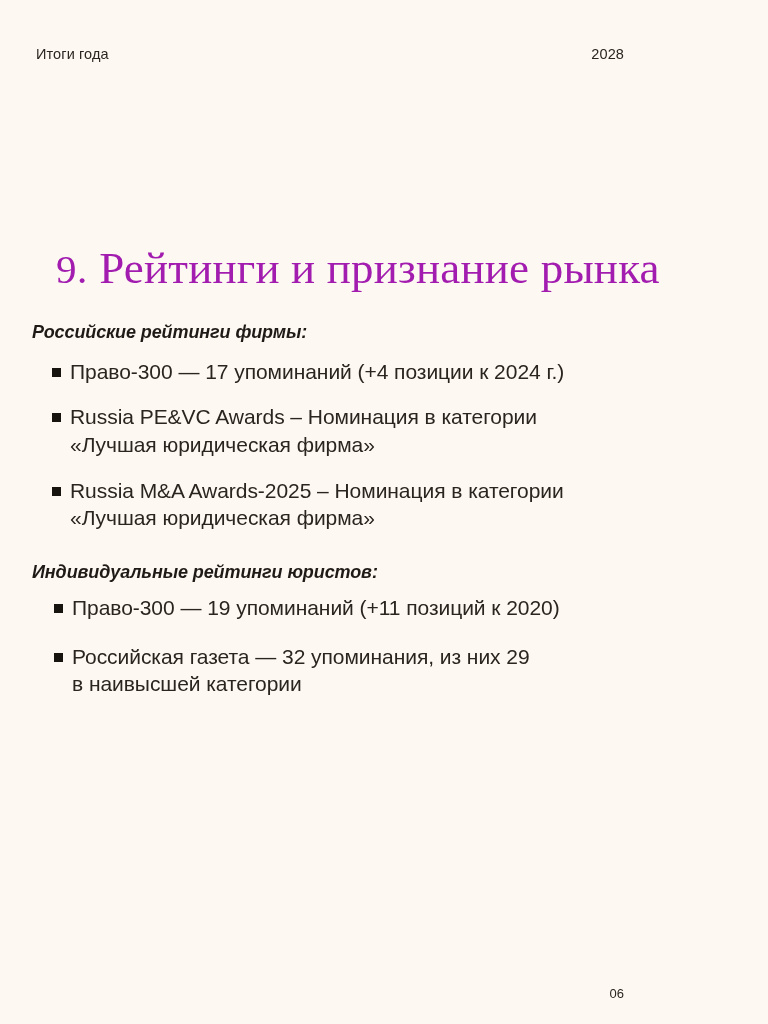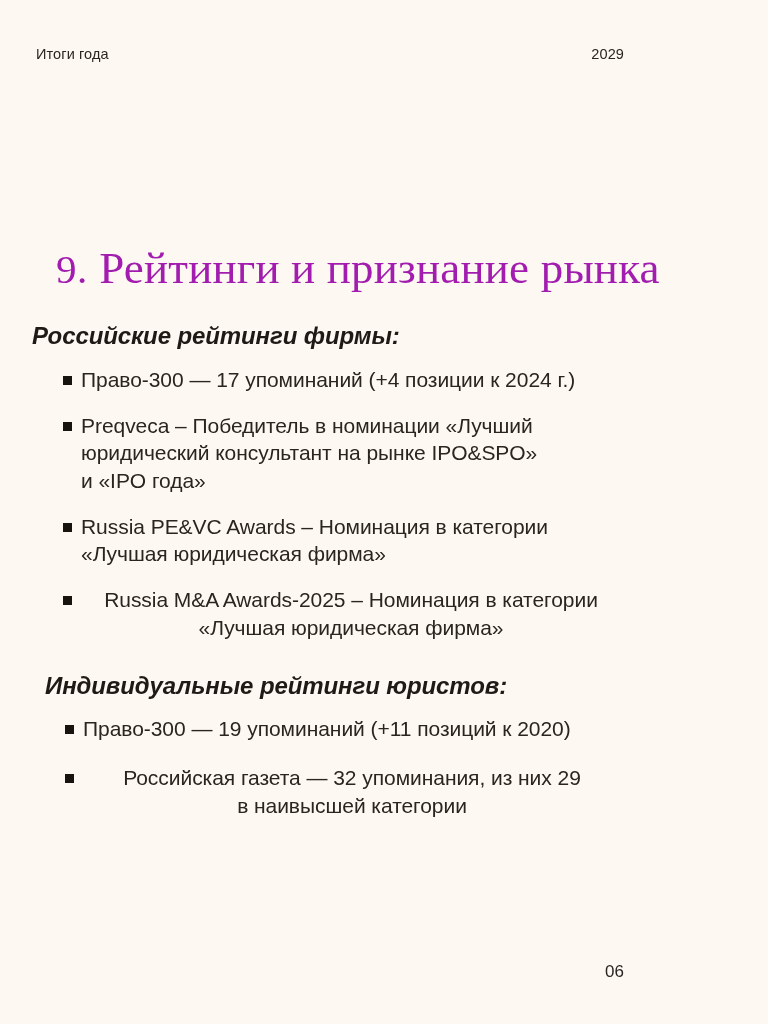--- a/index.html
+++ b/index.html
@@ -79,48 +79,46 @@
   }
   .section + .section {
     margin-top: 30px;
   }
 
   .section-heading {
     margin: 0 0 14px 0;
     font-family: "Liberation Sans", sans-serif;
     font-weight: 700;
     font-style: italic;
-    font-size: 24px;
+    font-size: 18px;
     line-height: 1.2;
     letter-spacing: -0.1px;
     color: #1f1a16;
   }
   .section-heading.tight {
     margin-bottom: 10px;
-    margin-left: 13px;
   }
 
   ul.bullets {
     list-style: none;
-    margin: 15px;
+    margin: 4px;
     padding: 0;
   }
 
   li.bullet {
     position: relative;
     padding-left: 34px;
     margin: 0 0 18px 0;
     font-size: 21px;
     line-height: 1.32;
     color: #2b2520;
     letter-spacing: -0.05px;
   }
   li.bullet:last-child {
     margin-bottom: 0;
-    text-align: center;
   }
   li.bullet .marker {
     position: absolute;
     left: 16px;
     top: 10px;
     width: 9px;
     height: 9px;
     background: #17130f;
     display: block;
   }
@@ -135,57 +133,51 @@
     margin-bottom: 21px;
   }
   .section-2 li.bullet .marker {
     left: 18px;
   }
 
   
   .page-number {
     position: absolute;
     right: 36px;
-    bottom: 44px;
-    font-size: 17px;
+    bottom: 24px;
+    font-size: 13px;
     line-height: 1;
     color: #2a2520;
   }
 </style>
 </head>
 <body>
 
 <div class="slide">
 
   <div class="slide-header">
     <span class="header-left">Итоги года</span>
-    <span class="header-right">2029</span>
+    <span class="header-right">2028</span>
   </div>
 
   <div class="title-block">
     <h1 class="slide-title"><span class="num">9.</span> <span>Рейтинги и признание рынка</span></h1>
   </div>
 
   <div class="content">
 
     <div class="section section-1">
       <h2 class="section-heading">Российские рейтинги фирмы:</h2>
       <ul class="bullets">
         <li class="bullet">
           <span class="marker"></span>
           <span class="btext">Право-300 — 17 упоминаний  (+4 позиции к 2024 г.)</span>
         </li>
         <li class="bullet">
           <span class="marker"></span>
-          <span class="btext">Preqveca – Победитель в номинации «Лучший
-юридический консультант на рынке IPO&amp;SPO»
-и «IPO года»</span>
-        </li>
-        <li class="bullet">
-          <span class="marker"></span>
           <span class="btext">Russia PE&amp;VC Awards – Номинация в категории
 «Лучшая юридическая фирма»</span>
         </li>
         <li class="bullet">
           <span class="marker"></span>
           <span class="btext">Russia M&amp;A Awards-2025 – Номинация в категории
 «Лучшая юридическая фирма»</span>
         </li>
       </ul>
     </div>

